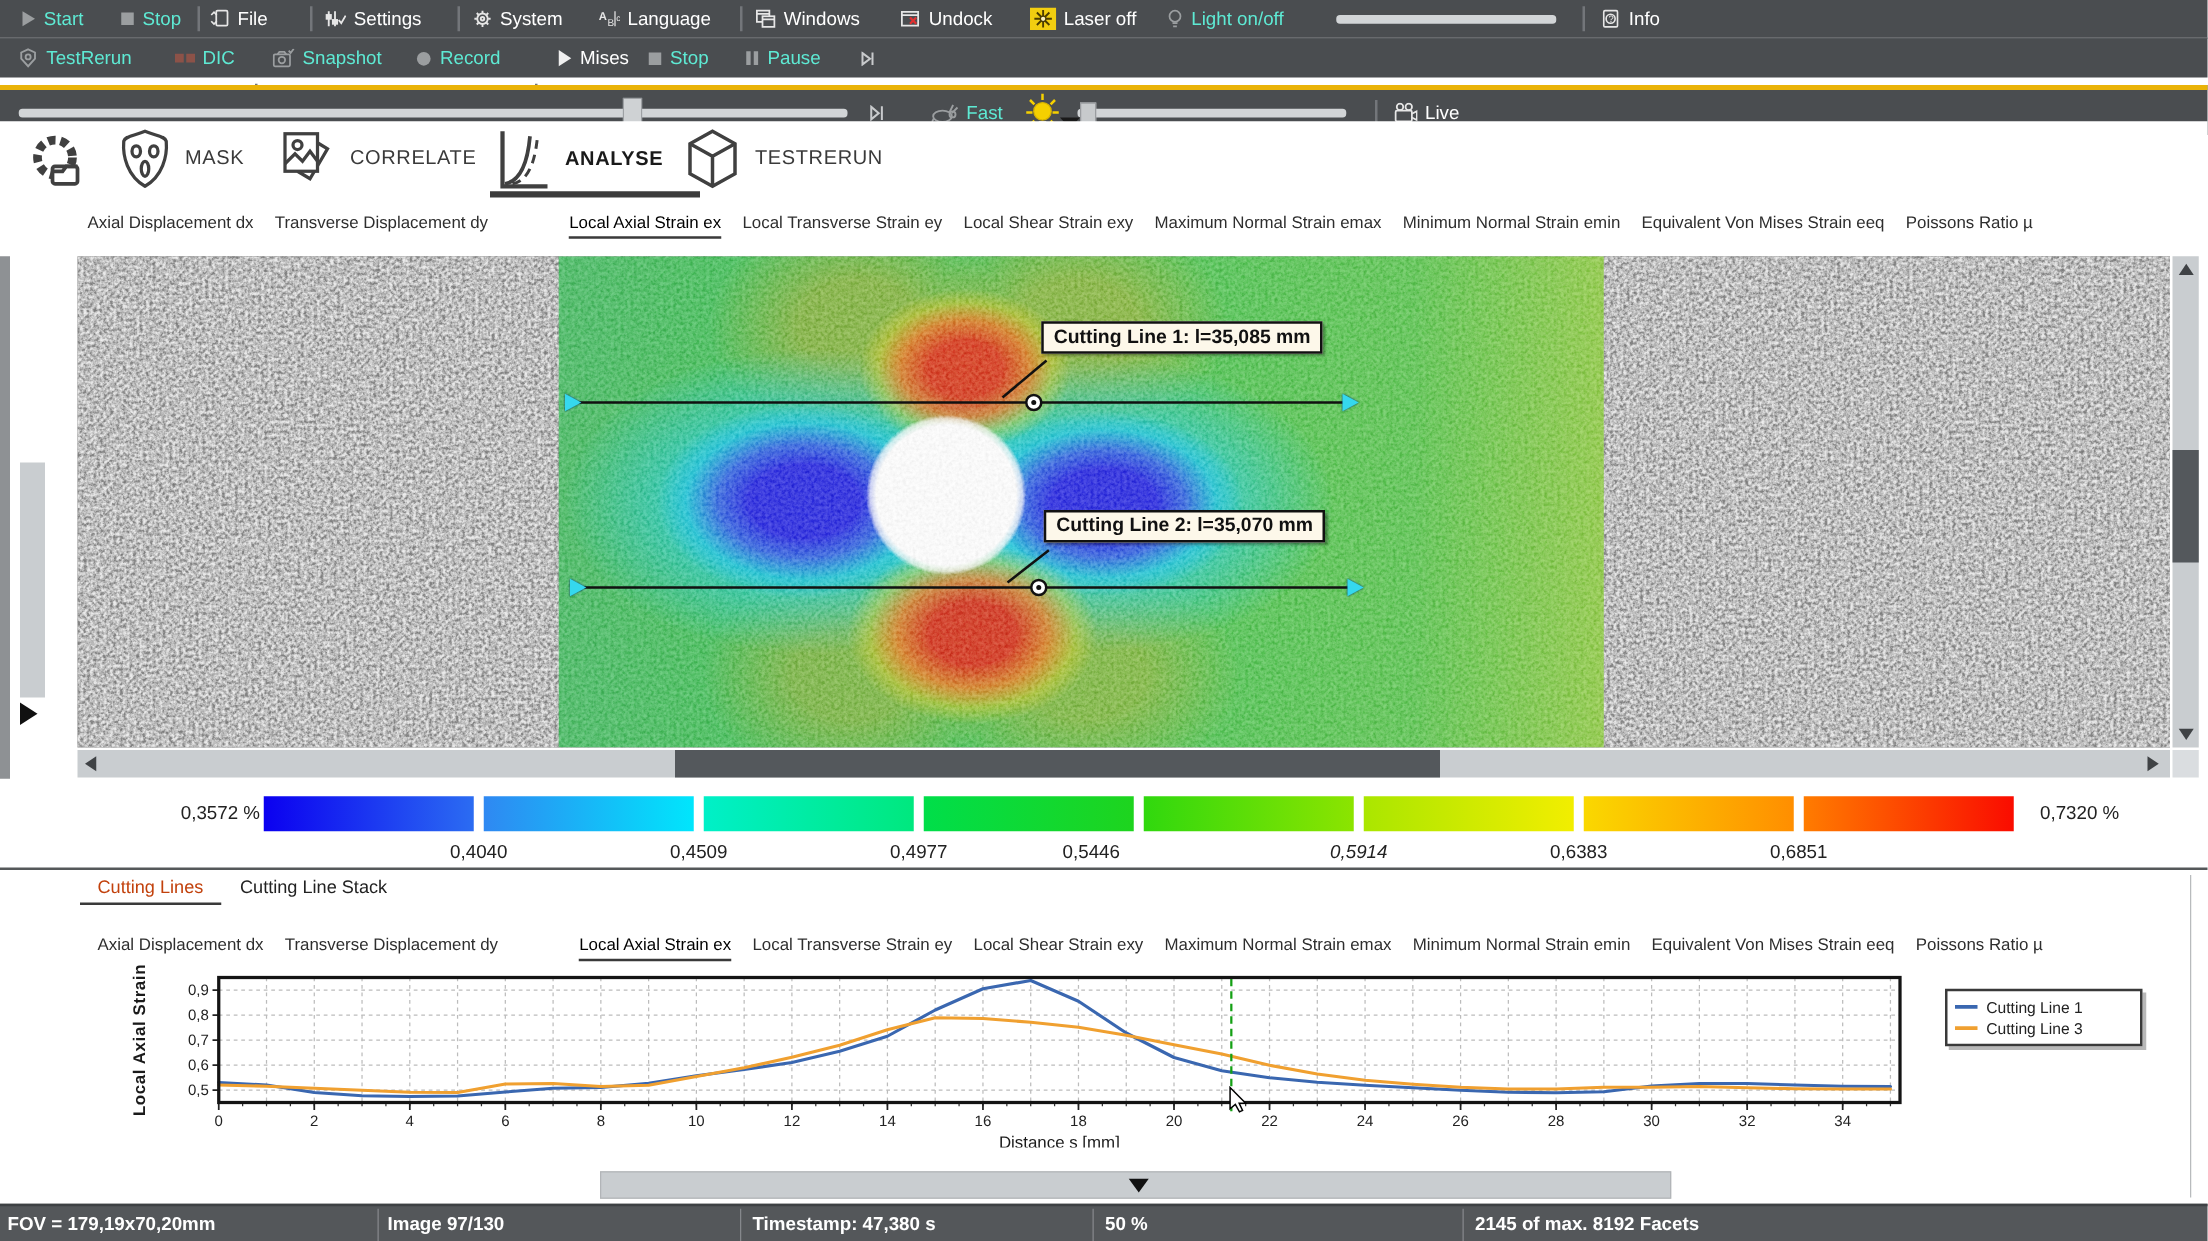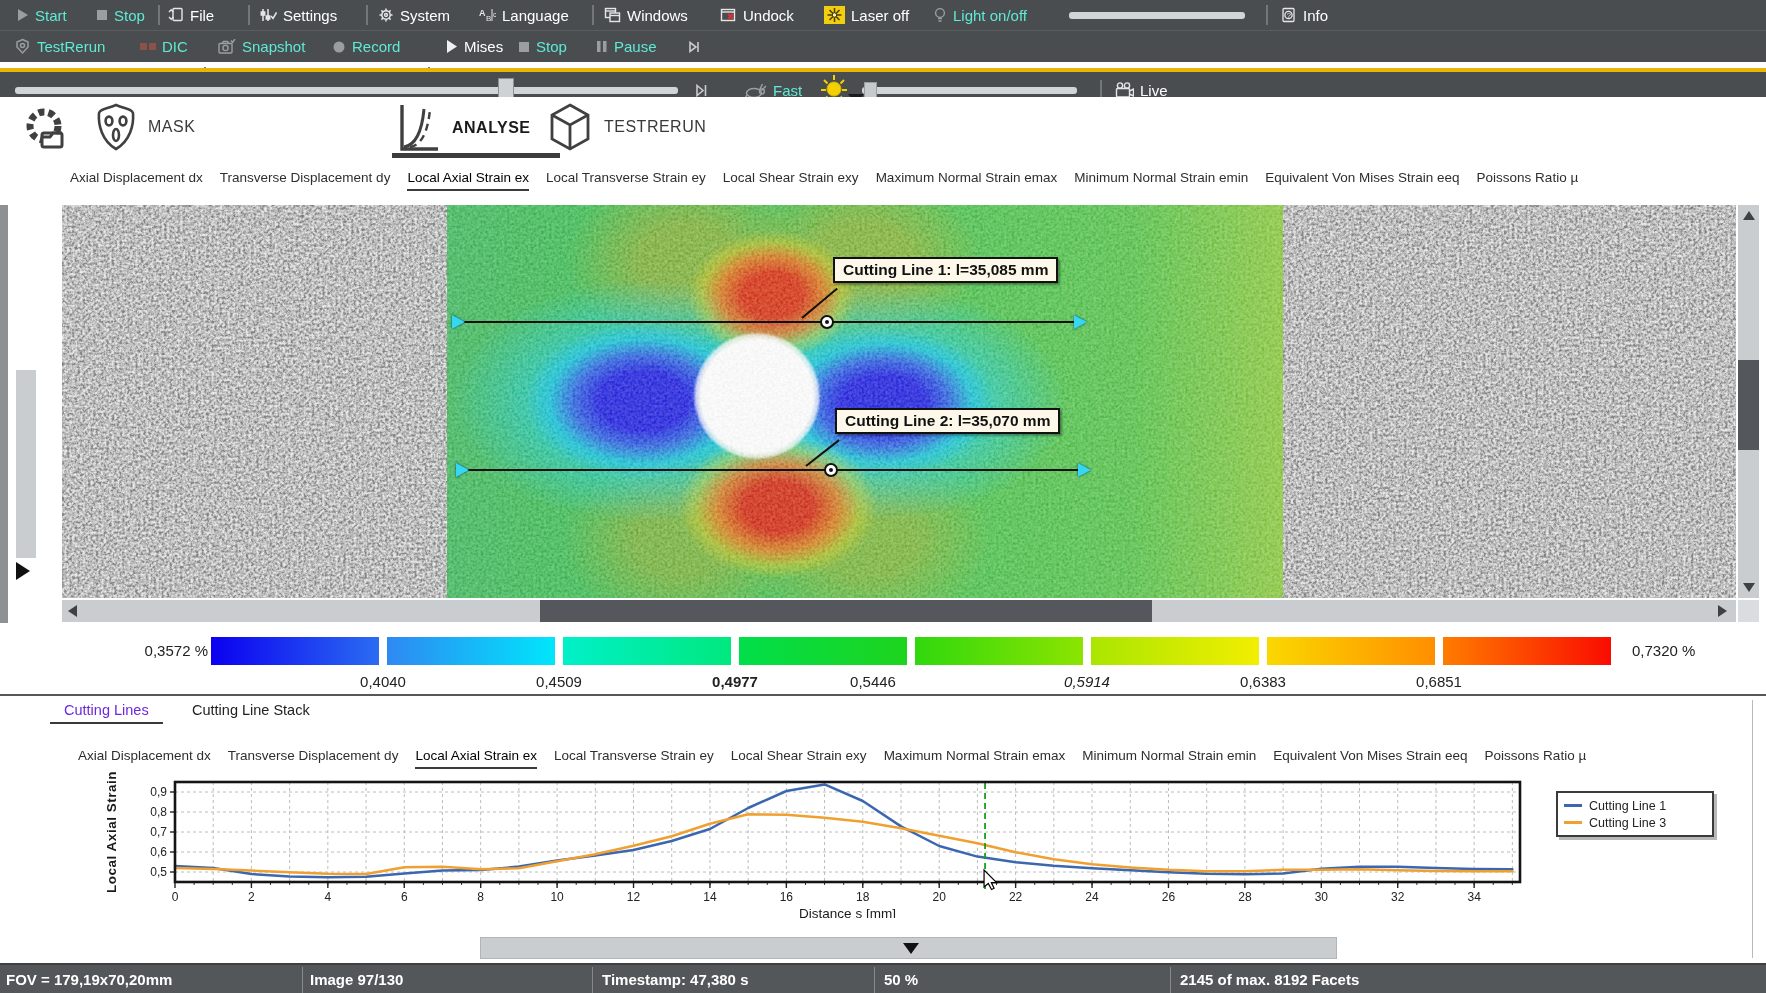--- a/index.html
+++ b/index.html
@@ -20,21 +20,21 @@
   .track{position:absolute;background:#d2d5d7;border-radius:3px;}
   .thumb{position:absolute;background:#c7cacc;border:1px solid #9a9da0;}
   
   #workflow{position:absolute;left:0;top:97px;width:1766px;height:66px;background:#fff;}
   .wf{position:absolute;top:6px;display:flex;align-items:center;gap:12px;color:#3a3a3a;
     font-size:16px;letter-spacing:.5px;cursor:default;}
   .wf-underline{position:absolute;height:5px;background:#3c3c3c;}
   
   .atabs{position:absolute;left:70px;display:flex;gap:17px;align-items:flex-start;}
   .atab{font-size:13.5px;color:#2e2e2e;padding-bottom:4px;white-space:nowrap;cursor:default;}
-  .atab.active{border-bottom:2.5px solid #3a3a3a;color:#000;}
+  .atab.active{border-bottom:2.5px solid #3a3a3a;color:#000;margin-left:48px;}
   
   #canvas{position:absolute;left:62px;top:205px;width:1674px;height:393px;overflow:hidden;background:#888;}
   #overlay{position:absolute;left:385px;top:0;width:836px;height:393px;opacity:.88;}
   .cutline{position:absolute;height:2px;background:#111;}
   .tri{position:absolute;width:0;height:0;border-top:7px solid transparent;
     border-bottom:7px solid transparent;border-left:13px solid #35d8ee;
     filter:drop-shadow(0 0 1px #036);}
   .ringmark{position:absolute;width:10px;height:10px;border:2px solid #111;border-radius:50%;
     background:#fff;}
   .ringmark::after{content:"";position:absolute;left:3px;top:3px;width:4px;height:4px;
@@ -278,20 +278,29 @@
       </svg>
     </div>
   <div class="wf" style="left:96px">
     <svg width="40" height="48" fill="none" stroke="#404040" stroke-width="2.6">
         <path d="M20,2 C30,6 36,6 37,10 C38,22 34,38 20,46 C6,38 2,22 3,10 C4,6 10,6 20,2 z"></path>
         <ellipse cx="13" cy="18" rx="3.4" ry="4.4"></ellipse>
         <ellipse cx="27" cy="18" rx="3.4" ry="4.4"></ellipse>
         <ellipse cx="20" cy="32" rx="3" ry="6"></ellipse>
       </svg>
     <span>MASK</span>
+    </div>
+  <div class="wf" style="left:222px">
+    <svg width="46" height="48" fill="none" stroke="#404040" stroke-width="2.6">
+        <path d="M30,10 l10,6 l-14,24 l-10,-6" fill="#fff"></path>
+        <rect x="6" y="4" width="26" height="30" fill="#fff"></rect>
+        <circle cx="16" cy="13" r="3.6"></circle>
+        <path d="M6,28 l8,-8 l6,6 l6,-8 l6,8"></path>
+      </svg>
+    <span>CORRELATE</span>
     </div>
   <div class="wf" style="left:396px">
     <svg width="44" height="50" fill="none" stroke="#404040">
         <path d="M6,2 v44 h36" stroke-width="3.4"></path>
         <path d="M8,44 C20,42 26,28 28,6" stroke-width="3"></path>
         <path d="M14,44 C26,42 32,28 34,6" stroke-width="2.4" stroke-dasharray="7,5"></path>
       </svg>
     <span style="font-weight:bold;color:#1a1a1a">ANALYSE</span>
     </div>
   <div class="wf" style="left:548px">
@@ -385,30 +394,30 @@
     <div class="seg" style="background: linear-gradient(90deg, rgb(11, 0, 240), rgb(43, 108, 242));"></div>
     <div class="seg" style="background: linear-gradient(90deg, rgb(47, 136, 242), rgb(0, 230, 252));"></div>
     <div class="seg" style="background: linear-gradient(90deg, rgb(0, 240, 200), rgb(0, 232, 126));"></div>
     <div class="seg" style="background: linear-gradient(90deg, rgb(0, 222, 74), rgb(30, 212, 30));"></div>
     <div class="seg" style="background: linear-gradient(90deg, rgb(48, 216, 14), rgb(140, 228, 0));"></div>
     <div class="seg" style="background: linear-gradient(90deg, rgb(170, 230, 0), rgb(242, 238, 0));"></div>
     <div class="seg" style="background: linear-gradient(90deg, rgb(250, 216, 0), rgb(255, 142, 0));"></div>
     <div class="seg" style="background: linear-gradient(90deg, rgb(255, 124, 0), rgb(250, 12, 0));"></div>
     <div class="scale-tick" style="left: 172px;">0,4040</div>
     <div class="scale-tick" style="left: 348px;">0,4509</div>
-    <div class="scale-tick" style="left: 524px; font-weight: bold;">0,4977</div>
+    <div class="scale-tick" style="left: 524px;">0,4977</div>
     <div class="scale-tick" style="left: 662px;">0,5446</div>
     <div class="scale-tick" style="left: 876px; font-style: italic;">0,5914</div>
     <div class="scale-tick" style="left: 1052px;">0,6383</div>
     <div class="scale-tick" style="left: 1228px;">0,6851</div>
   </div>
 <div class="scale-end" style="left:1632px">0,7320 %</div>
 
 <div class="abs" style="left:0;top:694px;width:1766px;height:2px;background:#55585a"></div>
-<div class="btab" style="left:64px;border-bottom:2.5px solid #3a3a3a;padding:0 14px 4px 14px;margin-left:-14px;color:#6d28d9">Cutting Lines</div>
+<div class="btab" style="left:78px;border-bottom:2.5px solid #3a3a3a;padding:0 14px 4px 14px;margin-left:-14px;color:#c2410c">Cutting Lines</div>
 <div class="btab" style="left:192px">Cutting Line Stack</div>
 
 <div class="atabs" style="top:748px;left:78px" id="atabs2">
     <div class="atab">Axial Displacement dx</div>
     <div class="atab">Transverse Displacement dy</div>
     <div class="atab active">Local Axial Strain ex</div>
     <div class="atab">Local Transverse Strain ey</div>
     <div class="atab">Local Shear Strain exy</div>
     <div class="atab">Maximum Normal Strain emax</div>
     <div class="atab">Minimum Normal Strain emin</div>

